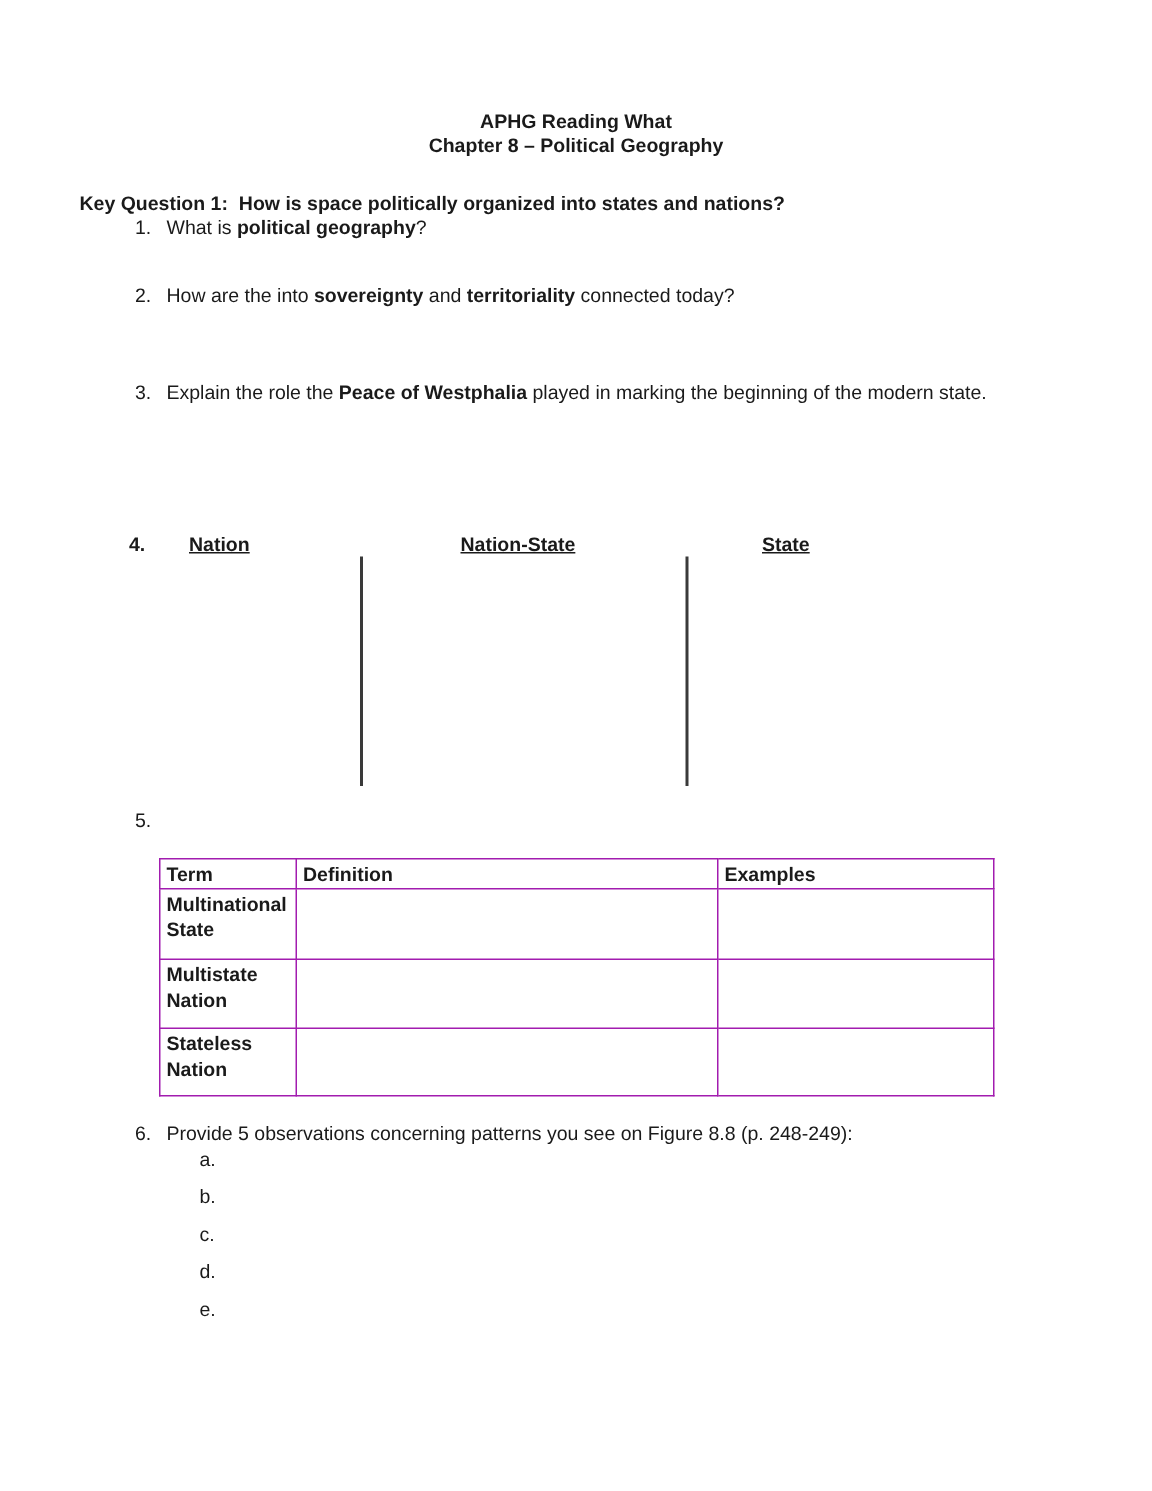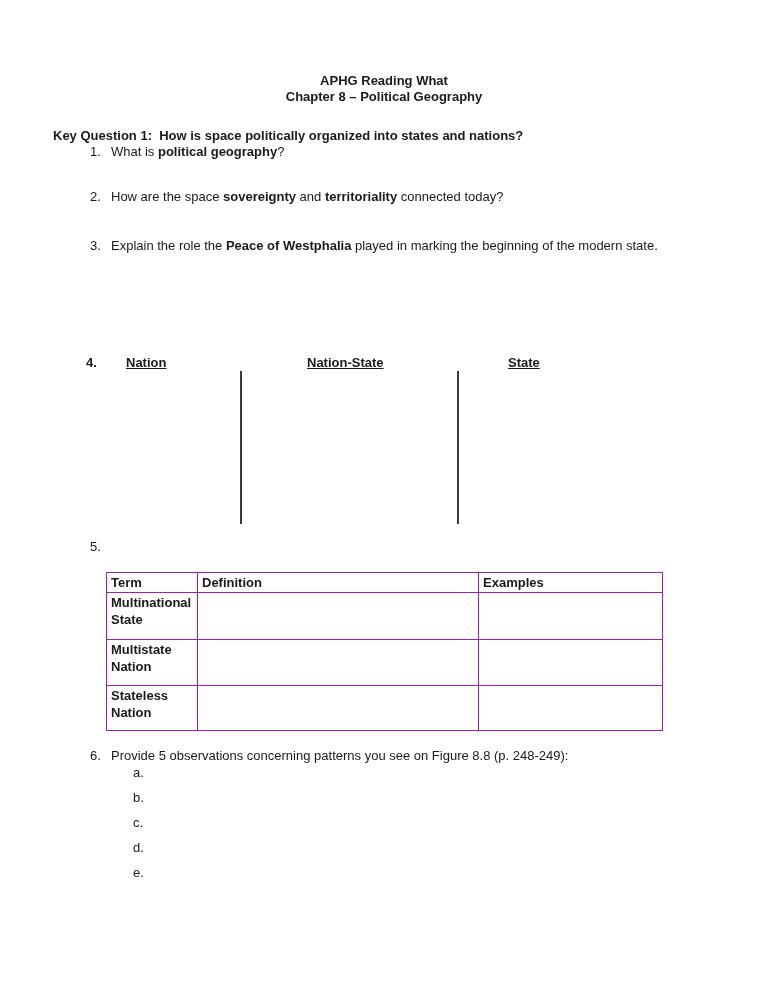--- a/index.html
+++ b/index.html
@@ -59,24 +59,24 @@
 <div class="abs bold" style="left:53px; top:128px;">
   <span>Key Question 1:</span>&nbsp;
   <span>How is space politically organized into states and nations?</span>
 </div>
 
 <div class="abs" style="left:90px; top:144px;">
   <span class="qnum">1.</span><span>What is </span><b>political geography</b><span>?</span>
 </div>
 
 <div class="abs" style="left:90px; top:189px;">
-  <span class="qnum">2.</span><span>How are the space </span><b>sovereignty</b><span> and </span><b>territoriality</b><span> connected today?</span>
+  <span class="qnum">2.</span><span>How are the into </span><b>sovereignty</b><span> and </span><b>territoriality</b><span> connected today?</span>
 </div>
 
-<div class="abs" style="left:90px; top:238px;">
+<div class="abs" style="left:90px; top:254px;">
   <span class="qnum">3.</span><span>Explain the role the </span><b>Peace of Westphalia</b><span> played in marking the beginning of the modern state.</span>
 </div>
 
 <div class="abs bold" style="left:86px; top:355px;">4.</div>
 <div class="abs u" style="left:126px; top:355px;">Nation</div>
 <div class="abs u" style="left:307px; top:355px;">Nation-State</div>
 <div class="abs u" style="left:508px; top:355px;">State</div>
 <div class="vline" style="left:240px; top:371px; height:153px;"></div>
 <div class="vline" style="left:457px; top:371px; height:153px;"></div>
 

